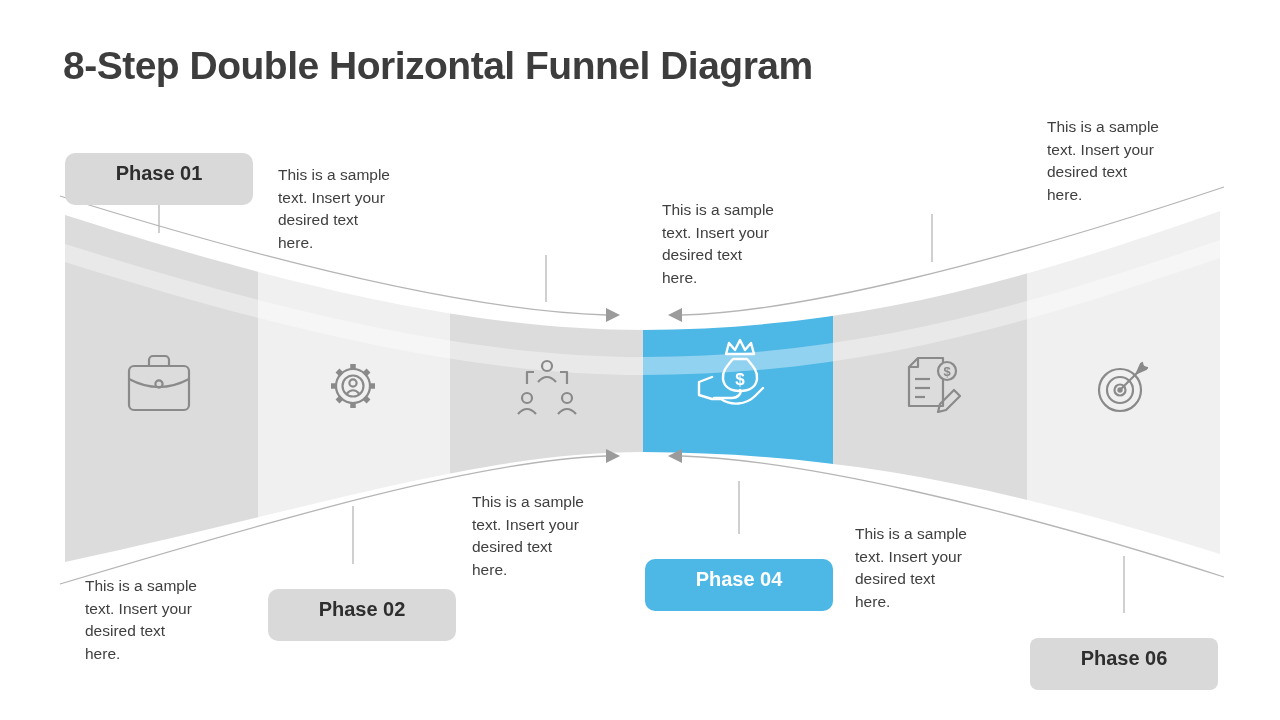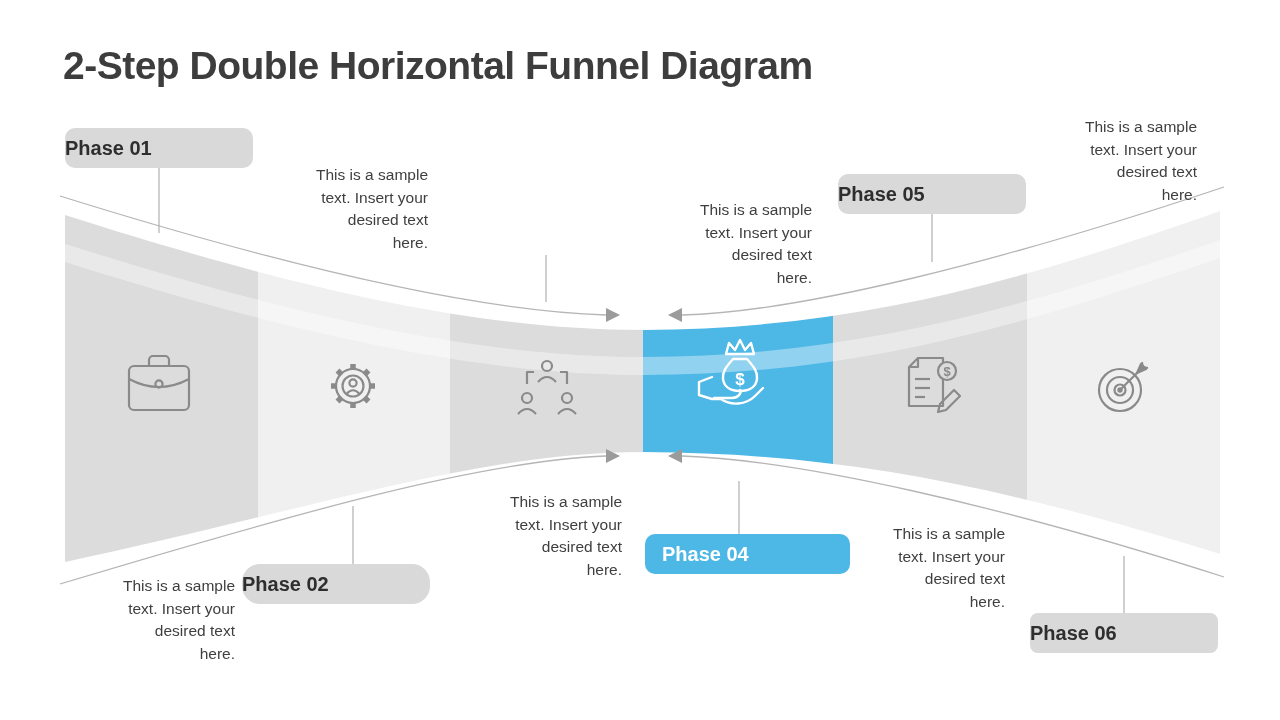--- a/index.html
+++ b/index.html
@@ -7,36 +7,36 @@
     position:relative;width:1280px;height:720px;overflow:hidden;
     background:#ffffff;
     font-family:"Liberation Sans","DejaVu Sans",sans-serif;
   }
   .title{
     position:absolute;left:63px;top:44px;
     font-size:39px;font-weight:600;color:#3d3d3d;letter-spacing:-0.5px;
   }
   svg.canvas{position:absolute;left:0;top:0;width:1280px;height:720px;}
   .badge{
-    position:absolute;width:188px;height:40px;border-radius:10px;
+    position:absolute;width:188px;height:52px;border-radius:10px;
     background:#d9d9d9;color:#2e2e2e;
-    font-size:20px;font-weight:bold;line-height:40px;
+    font-size:20px;font-weight:bold;line-height:40px;text-align:center;margin-top:25px;
   }
   .badge.blue{background:#4db7e6;color:#ffffff;}
   .sample{
     position:absolute;width:150px;
-    font-size:15.5px;line-height:22.5px;color:#3f3f3f;text-align:right;
+    font-size:15.5px;line-height:22.5px;color:#3f3f3f;text-align:left;
   }
 </style>
 </head>
 <body>
 
 <div class="slide">
 
-  <div class="title">2-Step Double Horizontal Funnel Diagram</div>
+  <div class="title">8-Step Double Horizontal Funnel Diagram</div>
 
   <svg class="canvas" viewBox="0 0 1280 720">
     <defs>
       <clipPath id="funnelClip">
         <path d="M65,215 C300,290 480,330 643,330 C850,329 1010,285 1220,211
                  L1220,554 C1010,489 850,453 643,452 C480,452 320,507 65,562 Z"></path>
       </clipPath>
     </defs>
 
     <g clip-path="url(#funnelClip)">
@@ -132,23 +132,22 @@
       <circle cx="1120" cy="390" r="13"></circle>
       <circle cx="1120" cy="390" r="5.5"></circle>
       <circle cx="1120" cy="390" r="1.6" fill="#8a8a8a"></circle>
       <line x1="1121" y1="389" x2="1139" y2="371"></line>
       <path d="M1137,373 l4,-9 5,5 -9,4 z" fill="#8a8a8a"></path>
       <path d="M1143,367 l5,1 M1143,367 l-1,-5" stroke-width="1.8"></path>
     </g>
   </svg>
 
   <div class="badge" style="left:65px;top:128px;">Phase 01</div>
-  <div class="badge" style="left:242px;top:564px;border-radius:18px;">Phase 02</div>
-  <div class="badge blue" style="left:645px;top:534px;padding-left:17px;">Phase 04</div>
-  <div class="badge" style="left:838px;top:174px;">Phase 05</div>
+  <div class="badge" style="left:268px;top:564px;">Phase 02</div>
+  <div class="badge blue" style="left:645px;top:534px;">Phase 04</div>
   <div class="badge" style="left:1030px;top:613px;border-radius:8px;">Phase 06</div>
 
   <div class="sample" style="left:85px;top:575px;">This is a sample<br>text. Insert your<br>desired text<br>here.</div>
   <div class="sample" style="left:278px;top:164px;">This is a sample<br>text. Insert your<br>desired text<br>here.</div>
   <div class="sample" style="left:472px;top:491px;">This is a sample<br>text. Insert your<br>desired text<br>here.</div>
   <div class="sample" style="left:662px;top:199px;">This is a sample<br>text. Insert your<br>desired text<br>here.</div>
   <div class="sample" style="left:855px;top:523px;">This is a sample<br>text. Insert your<br>desired text<br>here.</div>
   <div class="sample" style="left:1047px;top:116px;">This is a sample<br>text. Insert your<br>desired text<br>here.</div>
 
 </div>

